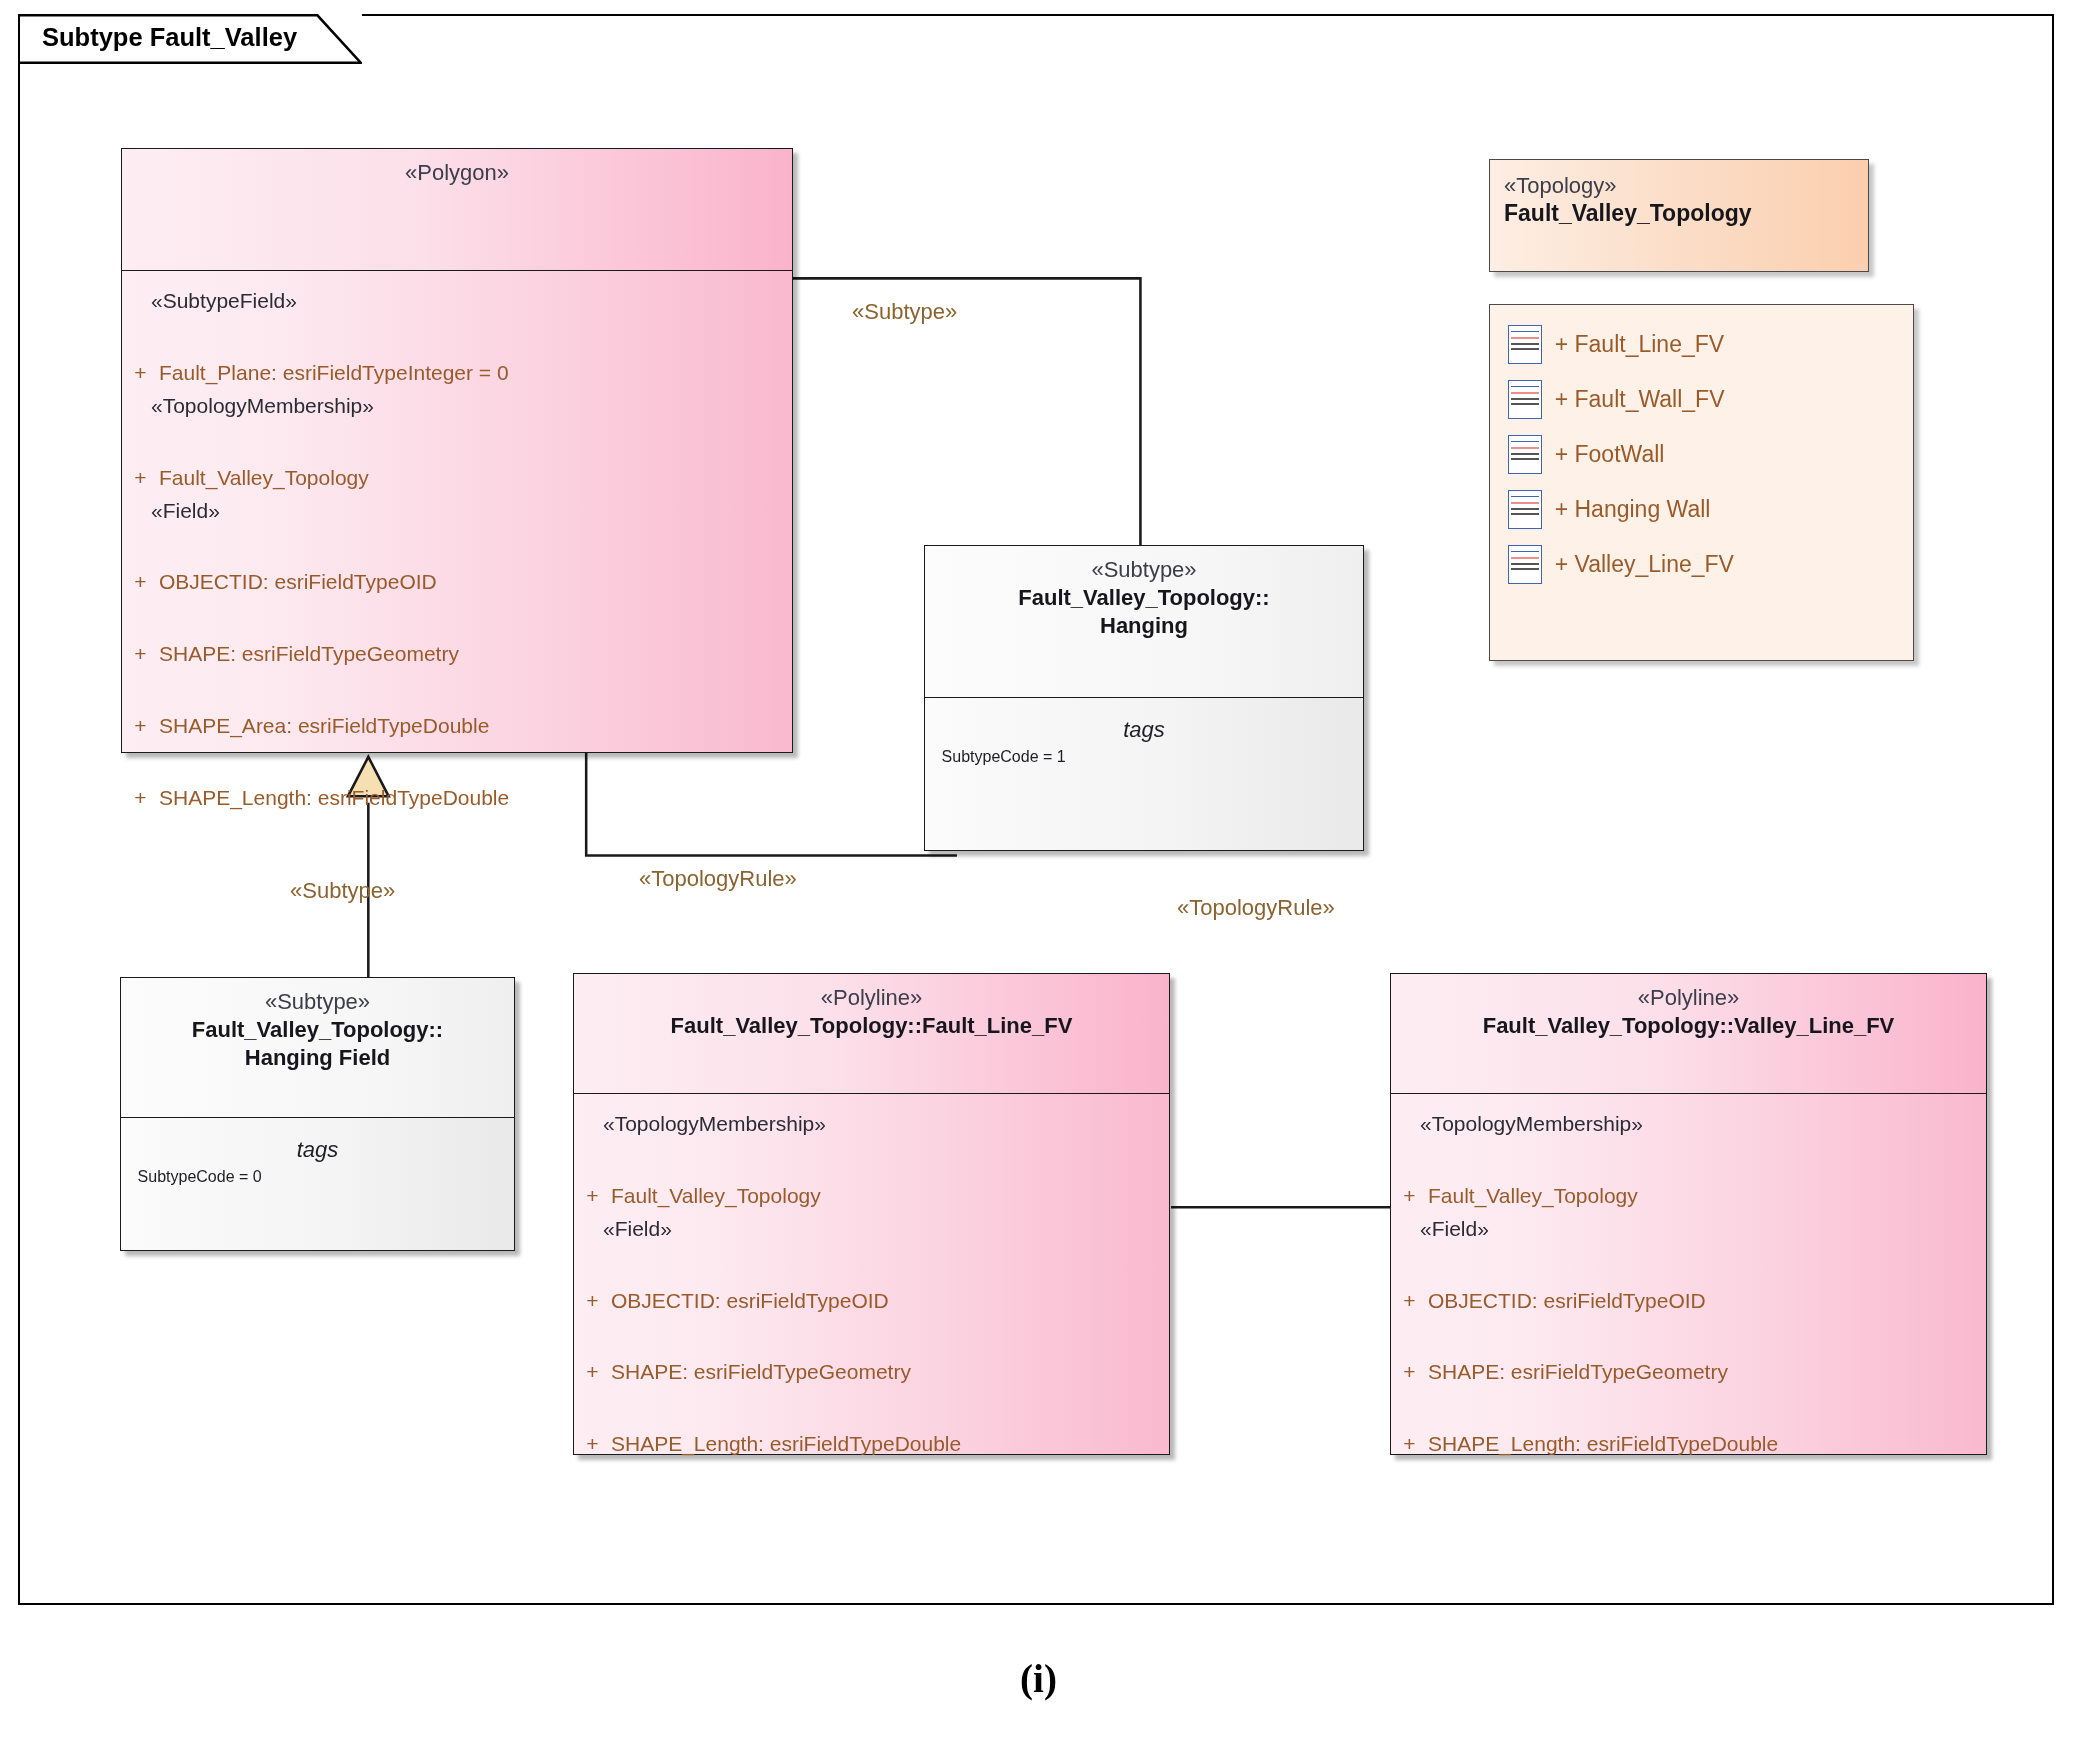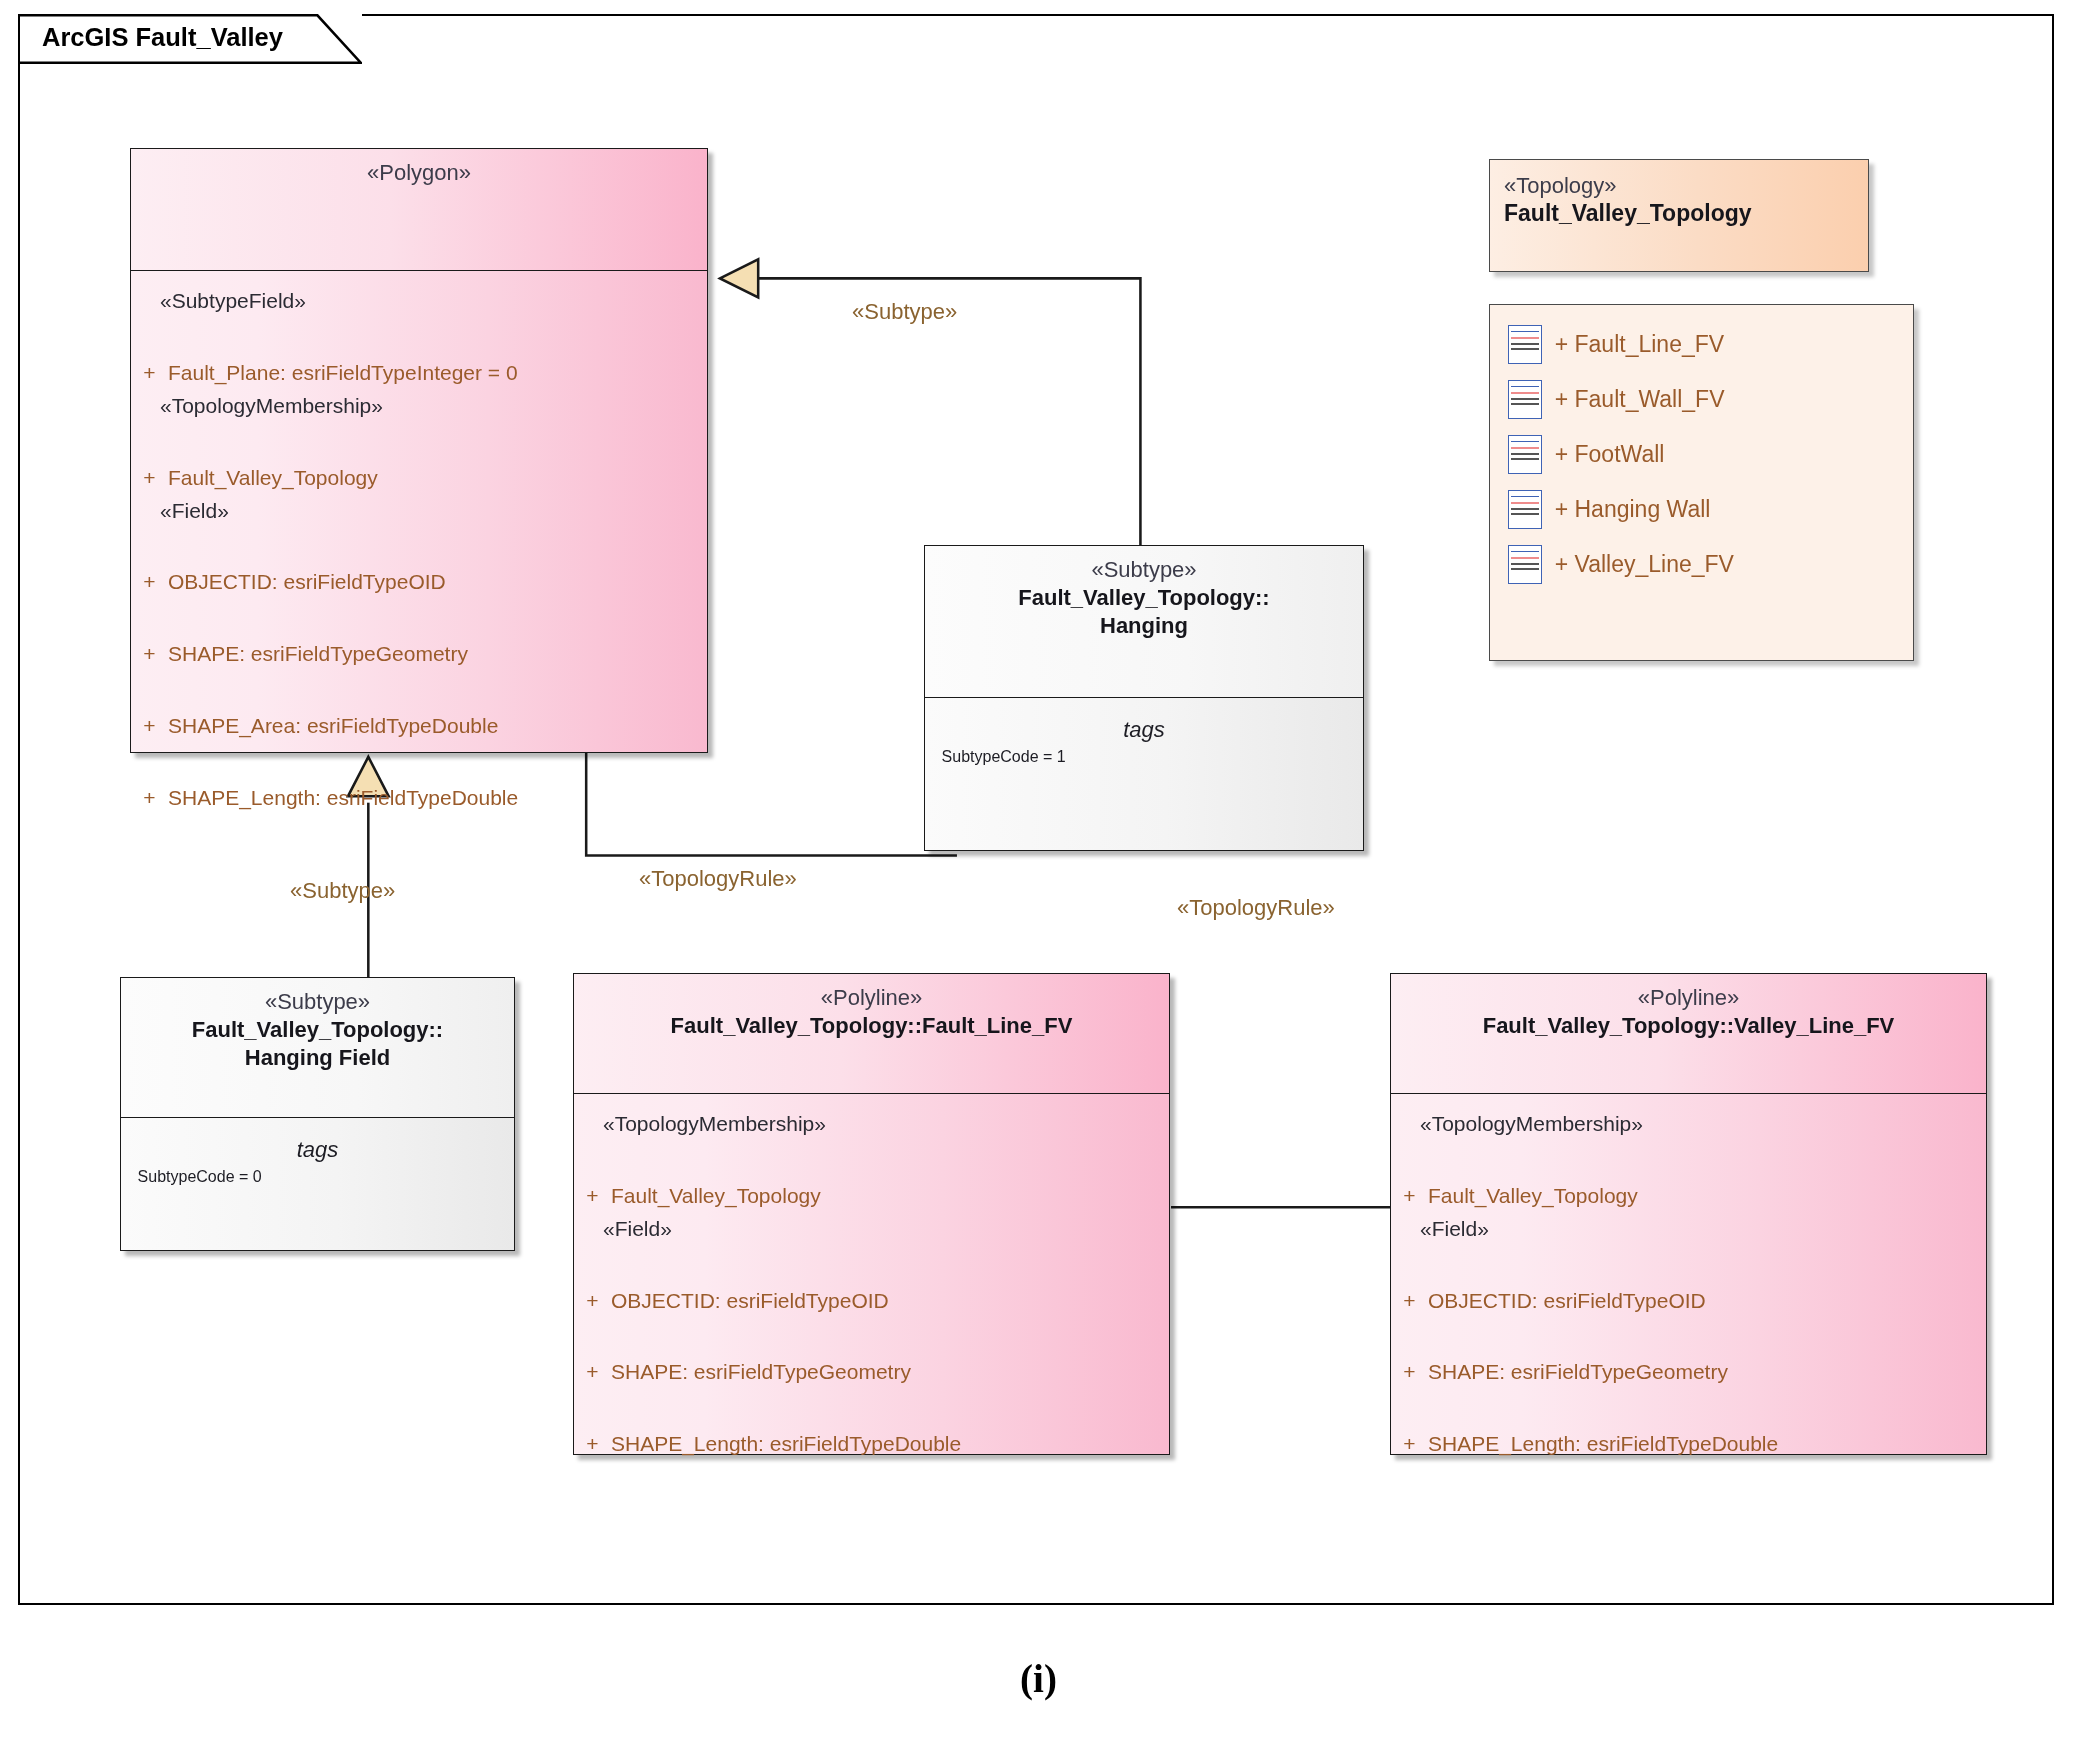--- a/index.html
+++ b/index.html
@@ -131,21 +131,21 @@
 </head>
 <body>
 
 <div id="package-frame"></div>
 
 <div id="package-tab">
   <div class="tab-shape"></div>
   <svg class="tab-diag" viewBox="0 0 540 78" preserveAspectRatio="none">
     <path d="M2,2 L470,2 L538,76 L2,76" fill="none" stroke="#000" stroke-width="4"></path>
   </svg>
-  <div id="package-title">ArcGIS Fault_Valley</div>
+  <div id="package-title">Subtype Fault_Valley</div>
 </div>
 
 <svg id="wires" viewBox="0 0 3260 2758" width="2077" height="1757">
 
   <g>
     <path d="M1790,865 L1790,437 L1190,437" fill="none" stroke="#1a1a1a" stroke-width="4"></path>
     <polygon points="1130,437 1190,407 1190,467" fill="#f5dfb3" stroke="#1a1a1a" stroke-width="4"></polygon>
   </g>
 
   <g>
@@ -163,21 +163,21 @@
 </svg>
 
 <div class="conn-label" style="left:852px;top:299px;">«Subtype»</div>
 
 <div class="conn-label" style="left:290px;top:878px;">«Subtype»</div>
 
 <div class="conn-label" style="left:639px;top:866px;">«TopologyRule»</div>
 
 <div class="conn-label" style="left:1177px;top:895px;">«TopologyRule»</div>
 
-<div class="uml pink" id="fault-wall-fv" style="left:130px;top:148px;width:578px;height:605px;">
+<div class="uml pink" id="fault-wall-fv" style="left:121px;top:148px;width:672px;height:605px;">
   <div class="hdr pink-hdr" style="height:122px;">
     <div class="stereo">«Polygon»</div>
   </div>
   <div class="body">
 
     <div class="group-label">«SubtypeField»</div>
     <div class="attr">
       <span class="vis">+</span>
       <span class="txt">Fault_Plane: esriFieldTypeInteger = 0</span>
     </div>

